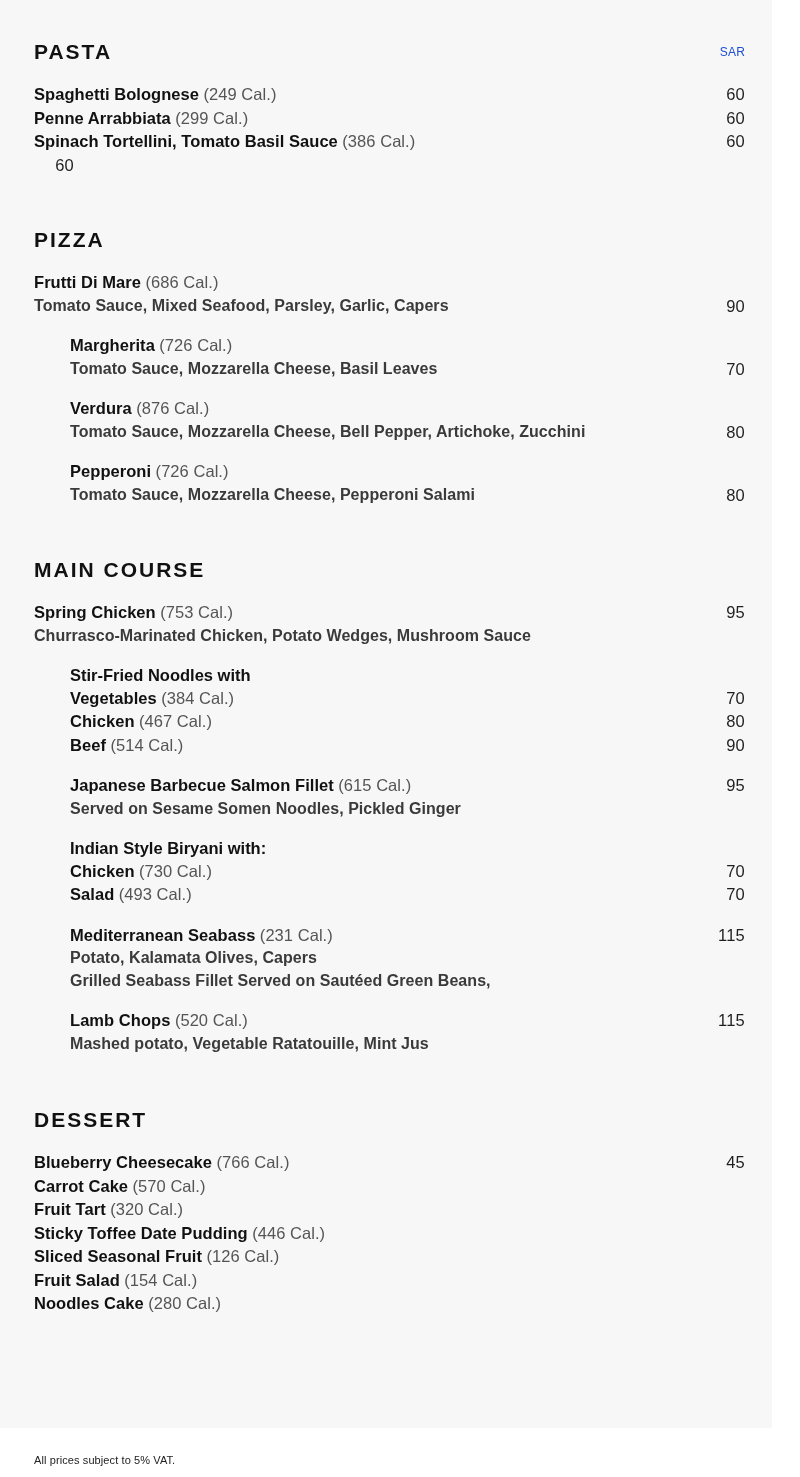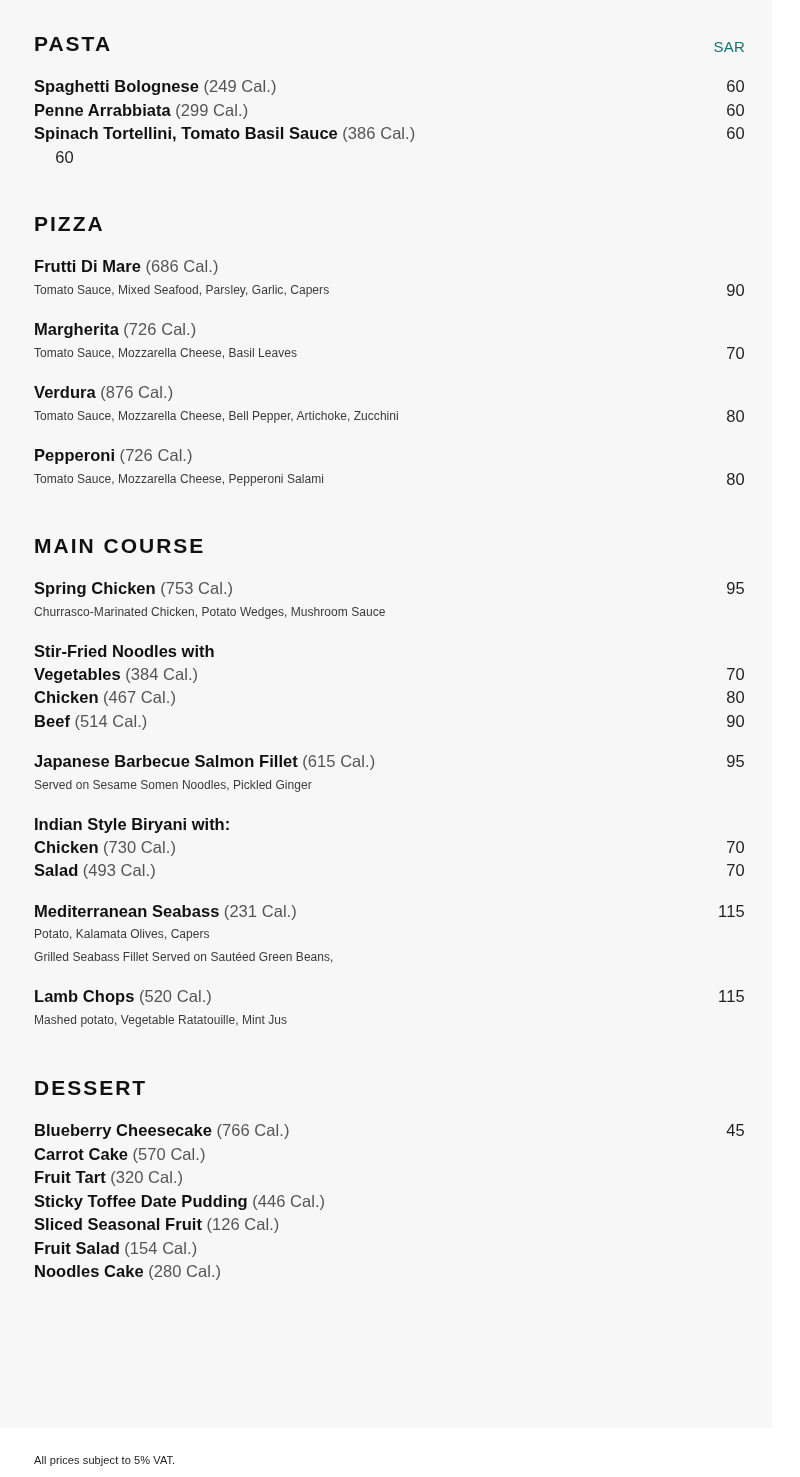--- a/index.html
+++ b/index.html
@@ -23,46 +23,47 @@
     height: 1428px;
     background: #f7f7f7;
     box-sizing: border-box;
     padding: 0 27px 0 34px;
   }
 
   
   .section { }
   .section-head {
     display: flex;
-    align-items: flex-end;
+    align-items: center;
     justify-content: space-between;
+    margin-top: 8px;
   }
   .section-title {
     font-size: 21px;
     font-weight: bold;
     letter-spacing: 2.0px;
     color: #111111;
     text-transform: uppercase;
     line-height: 1;
   }
   .currency-label {
-    font-size: 15px;
+    font-size: 12px;
     font-weight: normal;
-    color: #0f766e;
+    color: #1d4ed8;
     letter-spacing: 0.2px;
     line-height: 1;
   }
 
   .sec-pasta      { padding-top: 33px; }
   .sec-pizza      { padding-top: 45px; }
   .sec-main       { padding-top: 45px; }
   .sec-dessert    { padding-top: 46px; }
 
   .items { padding-top: 21px; }
-  .items-gapped > .item + .item { margin-top: 17px; }
+  .items-gapped > .item + .item { margin-top: 17px; margin-left: 36px; }
 
   
   .item { }
 
   .line {
     display: flex;
     align-items: flex-start;
     justify-content: space-between;
     line-height: 22.5px;
   }
@@ -85,22 +86,22 @@
     color: #111111;
     letter-spacing: 0.05px;
   }
   .cal {
     font-size: 16.5px;
     font-weight: normal;
     color: #555555;
     letter-spacing: 0.05px;
   }
   .desc {
-    font-size: 12px;
-    font-weight: normal;
+    font-size: 16px;
+    font-weight: bold;
     color: #3a3a3a;
     letter-spacing: 0.05px;
     line-height: 22.5px;
   }
 
   
   .group-head {
     font-size: 16.5px;
     font-weight: bold;
     color: #111111;

